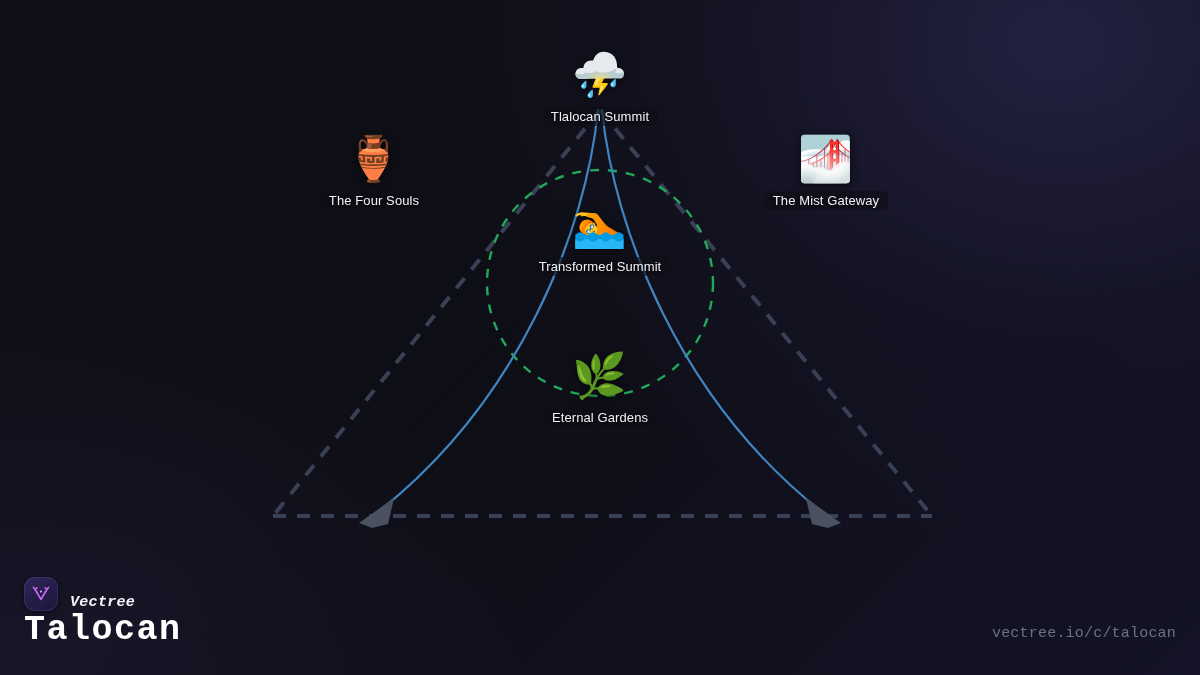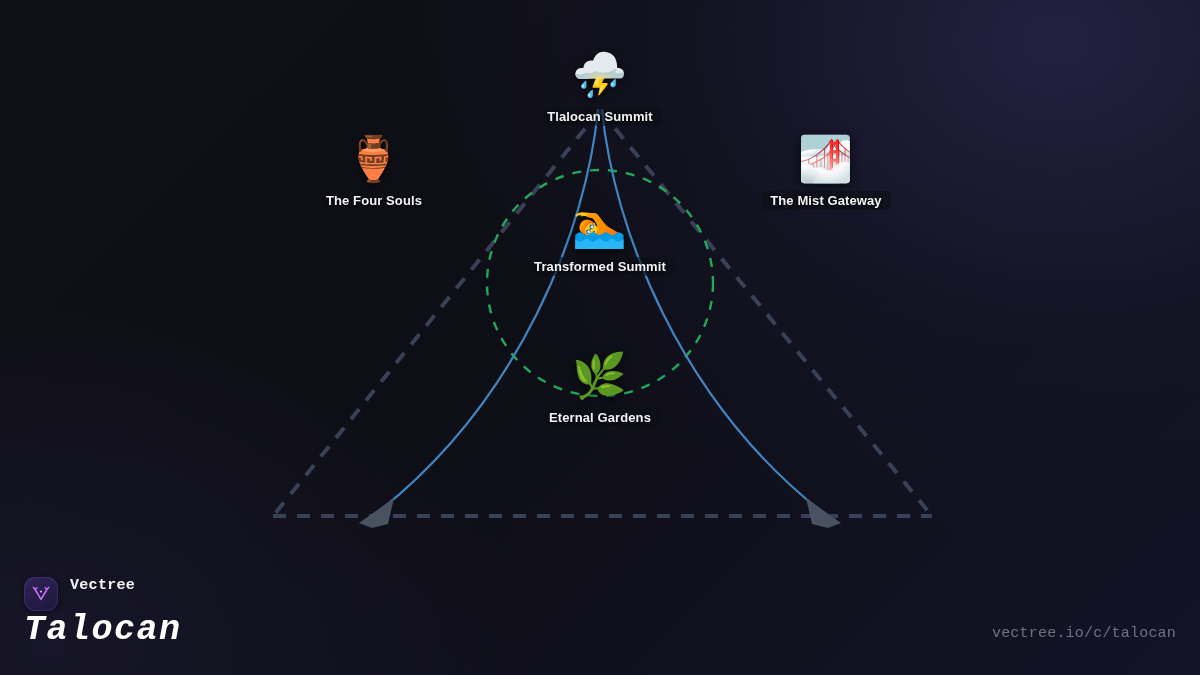--- a/index.html
+++ b/index.html
@@ -43,21 +43,21 @@
     height: 50px;
     display: flex;
     align-items: center;
     justify-content: center;
     font-family: "DejaVu Sans", sans-serif;
     filter: drop-shadow(0 2px 5px rgba(0,0,0,0.65));
   }
   .node-label {
     margin-top: 7px;
     font-size: 13px;
-    font-weight: bold;
+    font-weight: normal;
     color: #f2f3f7;
     letter-spacing: 0.1px;
     white-space: nowrap;
     padding: 2px 9px;
     border-radius: 5px;
     background: rgba(14,14,22,0.62);
     text-shadow: 0 1px 3px rgba(0,0,0,0.9);
   }
 
   
@@ -66,22 +66,23 @@
     left: 0;
     bottom: 0;
     width: 1200px;
     height: 115px;
   }
   #brand-row {
     position: absolute;
     left: 24px;
     top: 17px;
     display: flex;
-    align-items: flex-start;
+    align-items: flex-end;
     gap: 12px;
+    font-style: italic;
   }
   #brand-badge {
     width: 34px;
     height: 34px;
     border-radius: 11px;
     background: linear-gradient(150deg, #302559 0%, #241c47 55%, #1d1839 100%);
     box-shadow: 0 1px 5px rgba(0,0,0,0.55), inset 0 0 0 1px rgba(126,96,214,0.22);
     display: flex;
     align-items: center;
     justify-content: center;
@@ -95,21 +96,20 @@
   }
   #page-title {
     position: absolute;
     left: 24px;
     top: 50px;
     font-family: "Liberation Mono", monospace;
     font-size: 35px;
     font-weight: bold;
     color: #ffffff;
     letter-spacing: 1.5px;
-    font-style: italic;
   }
   #footer-url {
     position: absolute;
     right: 24px;
     bottom: 33px;
     font-family: "Liberation Mono", monospace;
     font-size: 15px;
     color: #6e7182;
     letter-spacing: 0.2px;
   }

